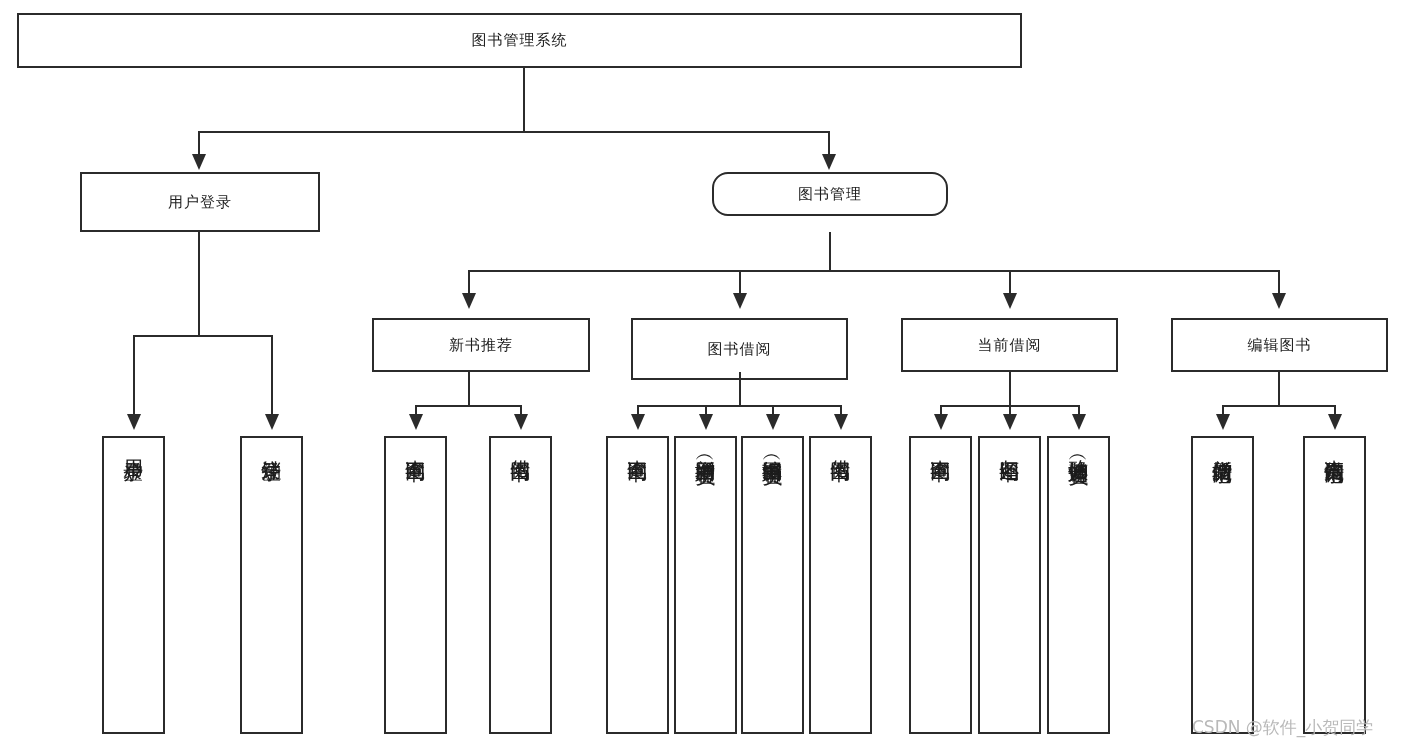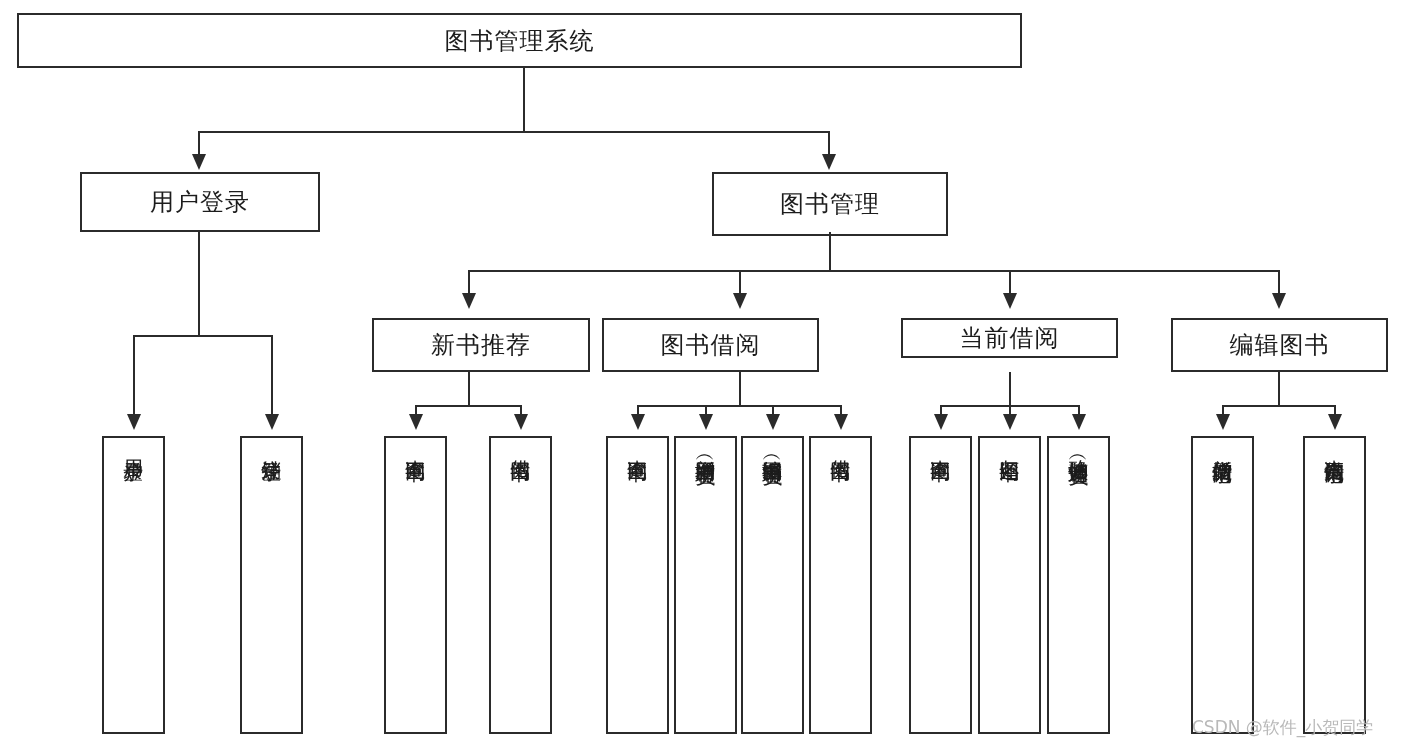--- a/index.html
+++ b/index.html
@@ -18,21 +18,21 @@
   .node {
     position: absolute;
     border: 2px solid #2b2b2b;
     background: #ffffff;
     display: flex;
     align-items: center;
     justify-content: center;
     color: #1c1c1c;
   }
   .node.h {
-    font-size: 24px;
+    font-size: 15px;
     letter-spacing: 1px;
   }
   .node.leaf {
     align-items: flex-start;
     justify-content: center;
     padding-top: 6px;
   }
   .vtext {
     writing-mode: vertical-rl;
     text-orientation: upright;
@@ -76,21 +76,21 @@
 
   <div class="ln h" style="left:198px; top:131px; width:632px; height:2px;"></div>
   <div class="ln v" style="left:198px; top:131px; width:2px; height:25px;"></div>
   <div class="ln v" style="left:828px; top:131px; width:2px; height:25px;"></div>
   <div class="arrow" style="left:192px; top:154px;"></div>
   <div class="arrow" style="left:822px; top:154px;"></div>
 
   <div class="node h" style="left:80px; top:172px; width:240px; height:60px;">
     <span>用户登录</span>
   </div>
-  <div class="node h" style="left:712px; top:172px; width:236px; height:64px;">
+  <div class="node h" style="left:712px; top:172px; width:236px; height:44px;border-radius:16px;">
     <span>图书管理</span>
   </div>
 
   <div class="ln v" style="left:198px; top:232px; width:2px; height:104px;"></div>
   <div class="ln h" style="left:133px; top:335px; width:140px; height:2px;"></div>
   <div class="ln v" style="left:133px; top:335px; width:2px; height:80px;"></div>
   <div class="ln v" style="left:271px; top:335px; width:2px; height:80px;"></div>
   <div class="arrow" style="left:127px; top:414px;"></div>
   <div class="arrow" style="left:265px; top:414px;"></div>
 
@@ -101,24 +101,24 @@
   <div class="ln v" style="left:1009px; top:270px; width:2px; height:24px;"></div>
   <div class="ln v" style="left:1278px; top:270px; width:2px; height:24px;"></div>
   <div class="arrow" style="left:462px; top:293px;"></div>
   <div class="arrow" style="left:733px; top:293px;"></div>
   <div class="arrow" style="left:1003px; top:293px;"></div>
   <div class="arrow" style="left:1272px; top:293px;"></div>
 
   <div class="node h" style="left:372px; top:318px; width:218px; height:54px;">
     <span>新书推荐</span>
   </div>
-  <div class="node h" style="left:602px; top:318px; width:217px; height:54px;">
+  <div class="node h" style="left:631px; top:318px; width:217px; height:62px;">
     <span>图书借阅</span>
   </div>
-  <div class="node h" style="left:901px; top:318px; width:217px; height:40px;text-align:center;">
+  <div class="node h" style="left:901px; top:318px; width:217px; height:54px;text-align:center;">
     <span>当前借阅</span>
   </div>
   <div class="node h" style="left:1171px; top:318px; width:217px; height:54px;">
     <span>编辑图书</span>
   </div>
 
   <div class="ln v" style="left:468px; top:372px; width:2px; height:34px;"></div>
   <div class="ln h" style="left:415px; top:405px; width:107px; height:2px;"></div>
   <div class="ln v" style="left:415px; top:405px; width:2px; height:10px;"></div>
   <div class="ln v" style="left:520px; top:405px; width:2px; height:10px;"></div>

